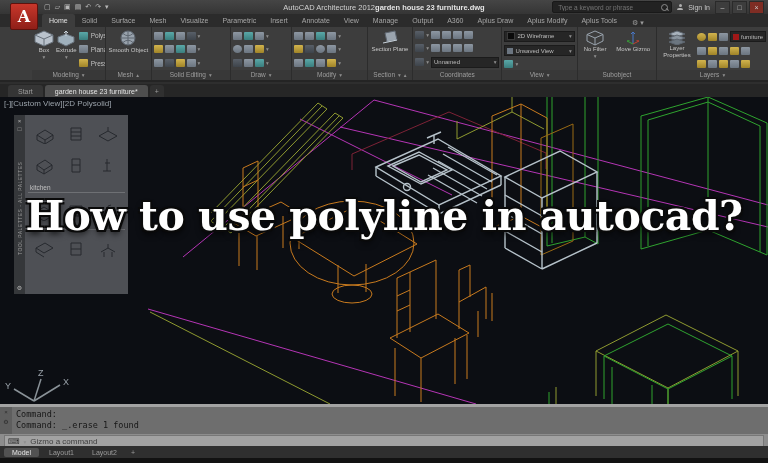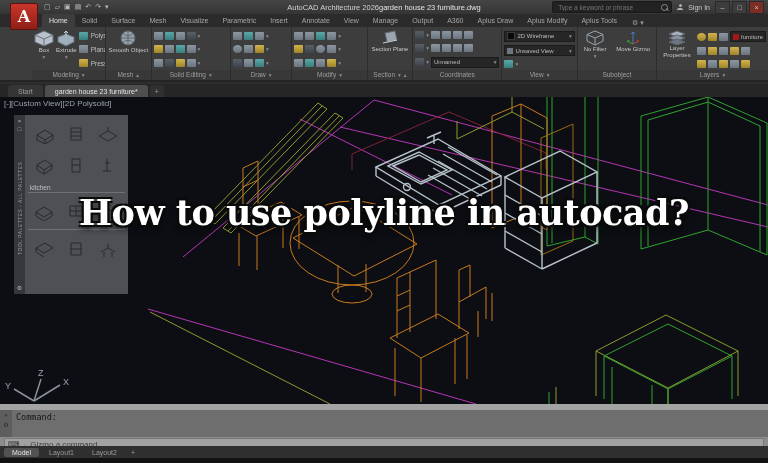--- a/index.html
+++ b/index.html
@@ -8,21 +8,21 @@
   
   .titlebar{position:absolute;left:0;top:0;width:768px;height:14px;
     background:linear-gradient(#454545,#353535);display:flex;align-items:center;}
   .applogo{position:absolute;left:10px;top:3px;width:26px;height:25px;z-index:30;
     background:linear-gradient(#c8372b,#8f1f18);border:1px solid #5e120d;border-radius:2px;
     color:#fff;font-family:"DejaVu Serif",serif;font-weight:bold;font-size:16px;
     display:flex;align-items:center;justify-content:center;}
   .qat{display:flex;gap:4px;margin-left:44px;color:#b8b8b8;font-size:7px;line-height:14px;}
   .qat span{cursor:default;}
   .tb-title{position:absolute;left:0;right:0;text-align:center;font-size:7.5px;color:#d2d2d2;pointer-events:none;}
-  .tb-title .doc{color:#e4e4e4;}
+  .tb-title .doc{color:#e4e4e4;font-weight:bold;}
   .tb-right{position:absolute;right:4px;top:1px;display:flex;align-items:center;gap:5px;height:12px;}
   .searchbox{width:112px;height:10px;background:#222;border:1px solid #191919;border-radius:2px;
     display:flex;align-items:center;padding:0 3px;gap:3px;}
   .searchbox input{flex:1;background:transparent;border:0;outline:0;color:#9a9a9a;font-size:6.5px;
     font-family:"Liberation Sans",sans-serif;}
   .mag{width:5px;height:5px;border:1px solid #8a8a8a;border-radius:50%;position:relative;flex:0 0 auto;}
   .mag:after{content:"";position:absolute;left:4px;top:4px;width:3px;height:1px;background:#8a8a8a;transform:rotate(45deg);}
   .person{width:6px;height:6px;position:relative;}
   .person:before{content:"";position:absolute;left:1.5px;top:0;width:3px;height:3px;border-radius:50%;background:#b0b0b0;}
   .person:after{content:"";position:absolute;left:0;top:3.5px;width:6px;height:2.5px;border-radius:2px 2px 0 0;background:#b0b0b0;}
@@ -67,40 +67,40 @@
     display:flex;align-items:flex-end;gap:2px;padding-left:8px;box-sizing:border-box;}
   .ftab{height:12px;padding:0 10px;font-size:7px;display:flex;align-items:center;border-radius:3px 3px 0 0;}
   .ftab.start{background:#353535;color:#9c9c9c;}
   .ftab.docx{background:#4e4e4e;color:#e2e2e2;}
   .ftab.add{background:#303030;color:#9c9c9c;padding:0 5px;}
   
   .canvas{position:absolute;left:0;top:97px;width:768px;height:307px;background:#0c0e13;overflow:hidden;}
   .canvas svg.draw{position:absolute;left:0;top:0;}
   .vplabel{position:absolute;left:4px;top:2px;color:#9aa2aa;font-size:8px;z-index:5;}
   .overlay{position:absolute;left:0;right:0;top:95px;z-index:20;text-align:center;
-    font-family:"DejaVu Serif",serif;font-weight:bold;font-size:35px;letter-spacing:-0.5px;color:#fff;
+    font-family:"DejaVu Serif",serif;font-weight:bold;font-size:41px;letter-spacing:-0.5px;color:#fff;
     text-shadow:-2px -2px 0 #0a0a0a,2px -2px 0 #0a0a0a,-2px 2px 0 #0a0a0a,2px 2px 0 #0a0a0a,0 4px 6px rgba(0,0,0,.75);}
   
   .palette{position:absolute;left:14px;top:18px;width:114px;height:179px;display:flex;z-index:10;}
   .pal-strip{width:11px;background:rgba(56,58,60,.95);display:flex;flex-direction:column;align-items:center;
     padding:2px 0;box-sizing:border-box;color:#aaa;}
   .pal-strip .ico{font-size:6px;line-height:8px;color:#b5b5b5;}
   .pal-title{flex:1;writing-mode:vertical-rl;transform:rotate(180deg);font-size:5px;letter-spacing:.5px;
     color:#9a9a9a;text-align:center;margin:3px 0;}
   .pal-body{flex:1;background:rgba(88,90,94,.88);padding:4px 3px;box-sizing:border-box;
     display:flex;flex-direction:column;}
   .pal-grid{display:flex;flex-wrap:wrap;}
   .pal-cell{width:33%;height:31px;display:flex;align-items:center;justify-content:center;}
   .pal-group{font-size:6.5px;color:#c2c2c2;border-bottom:1px solid #6e7074;margin:2px 0 3px 0;padding:1px 2px;}
   .pal-div{border-bottom:1px solid #6e7074;margin:2px 0 3px 0;}
   
   .ucs{position:absolute;left:0;top:244px;z-index:6;}
   
   .cmd{position:absolute;left:0;top:404px;width:768px;height:42px;}
-  .cmd-hist{height:27px;background:#6e6e6e;display:flex;border-top:6px solid #a3a3a3;}
+  .cmd-hist{height:27px;background:#6e6e6e;display:flex;border-top:3px solid #a3a3a3;}
   .cmd-side{width:12px;background:#5e5e5e;display:flex;flex-direction:column;align-items:center;
     padding-top:2px;gap:3px;font-size:6px;color:#2c2c2c;}
   .cmd-lines{flex:1;padding:2px 4px;font-family:"DejaVu Sans Mono",monospace;font-size:8.5px;
     color:#171717;line-height:11px;}
   .cmd-input{height:15px;background:#8d8d8d;display:flex;align-items:center;padding:0 4px;gap:4px;box-sizing:border-box;}
   .cmd-field{flex:1;height:11px;background:#a2a2a2;border:1px solid #777;display:flex;align-items:center;
     gap:4px;padding:0 3px;font-size:8px;color:#3e3e3e;}
   .cmd-field .kbd{font-size:8px;color:#2e2e2e;}
   
   .laytabs{position:absolute;left:0;top:446px;width:768px;height:12px;background:#2f2f2f;
@@ -119,21 +119,21 @@
     <div class="qat">
       <span>▢</span>
       <span>▱</span>
       <span>▣</span>
       <span>▤</span>
       <span>↶</span>
       <span>↷</span>
       <span>▾</span>
     </div>
     <div class="tb-title">
-      <span>AutoCAD Architecture 2026</span><span class="doc">garden house 23 furniture.dwg</span>
+      <span>AutoCAD Architecture 2012</span><span class="doc">garden house 23 furniture.dwg</span>
     </div>
     <div class="tb-right">
       <div class="searchbox">
         <input placeholder="Type a keyword or phrase" style="">
         <span class="mag"></span>
       </div>
       <span class="person"></span>
       <span class="signin">Sign In</span>
       <div class="winbtns">
         <span class="winbtn">–</span>
@@ -671,20 +671,21 @@
   </div>
 
   <div class="cmd">
     <div class="cmd-hist">
       <div class="cmd-side">
         <span>×</span>
         <span>⚙</span>
       </div>
       <div class="cmd-lines">
         <div>Command:</div>
+        <div>Command: _.erase 1 found</div>
       </div>
     </div>
     <div class="cmd-input">
       <div class="cmd-field">
         <span class="kbd">⌨</span>
         <span class="dd">▾</span>
         <span>Gizmo a command</span>
       </div>
     </div>
   </div>

